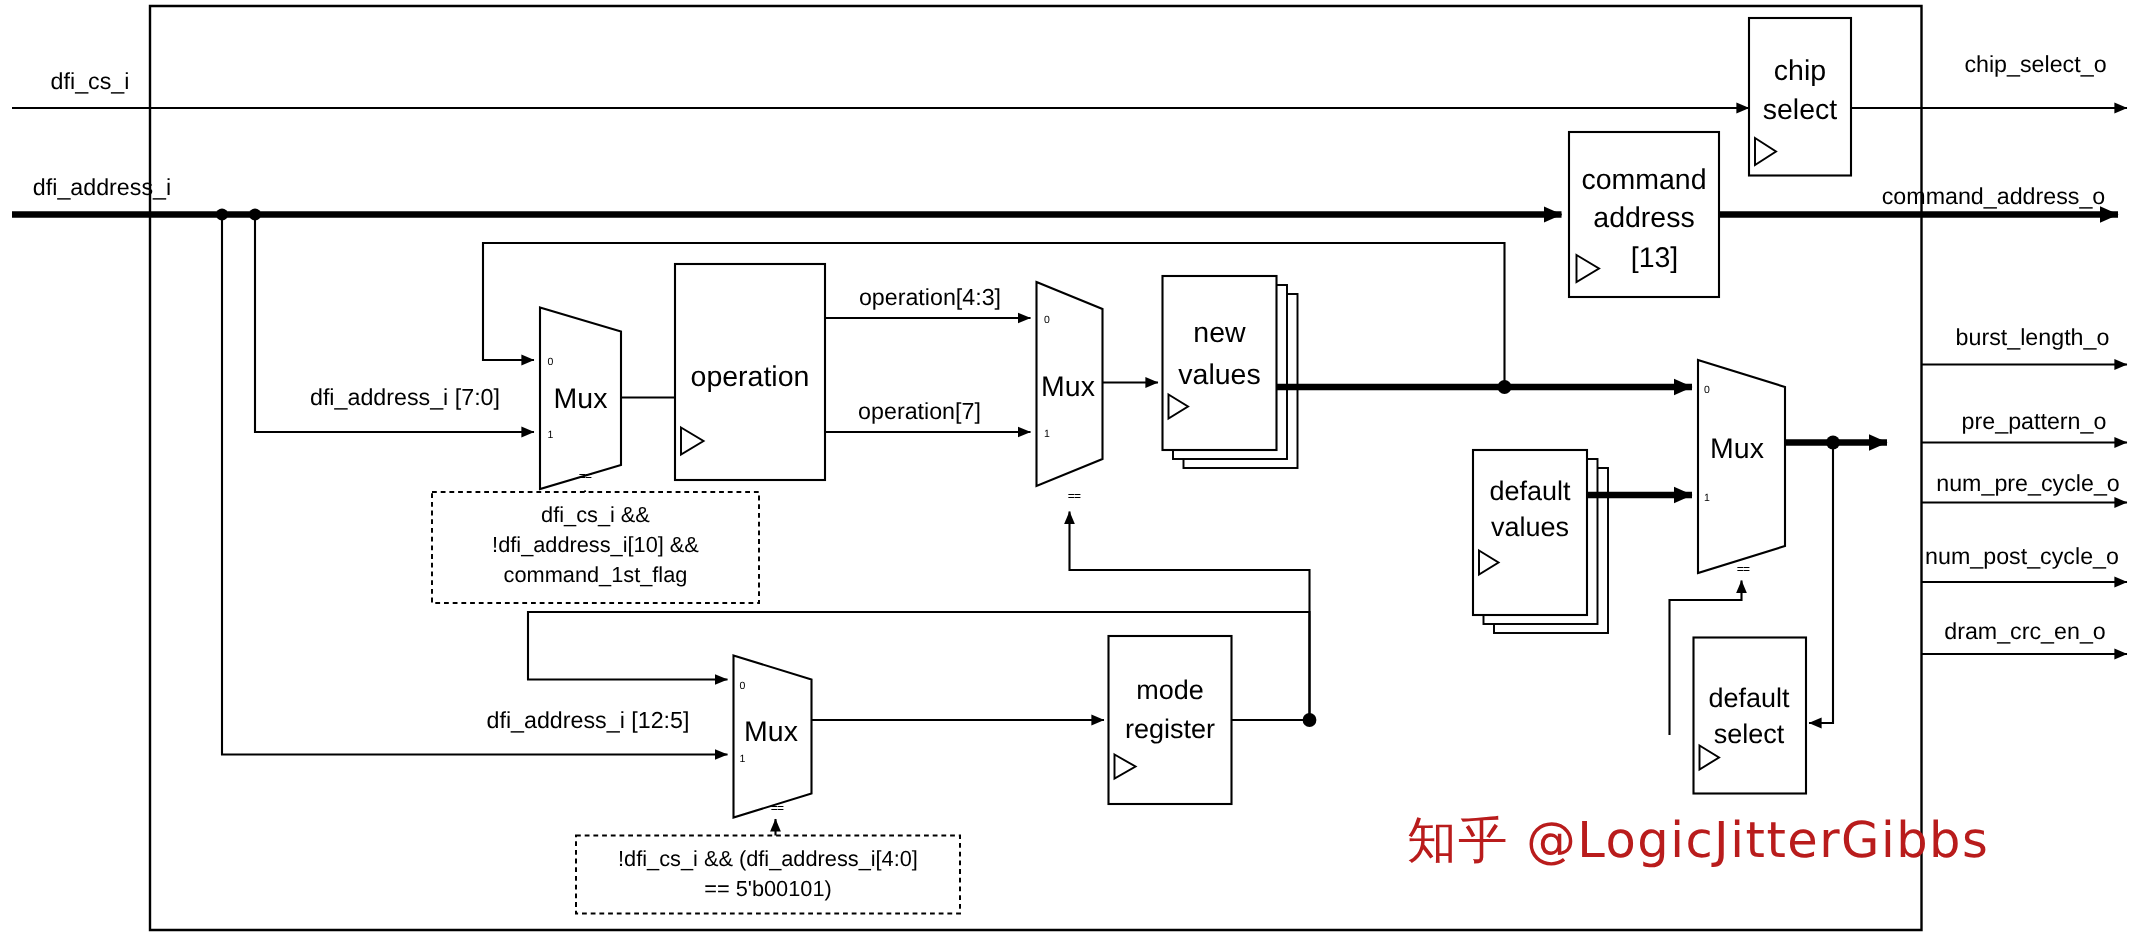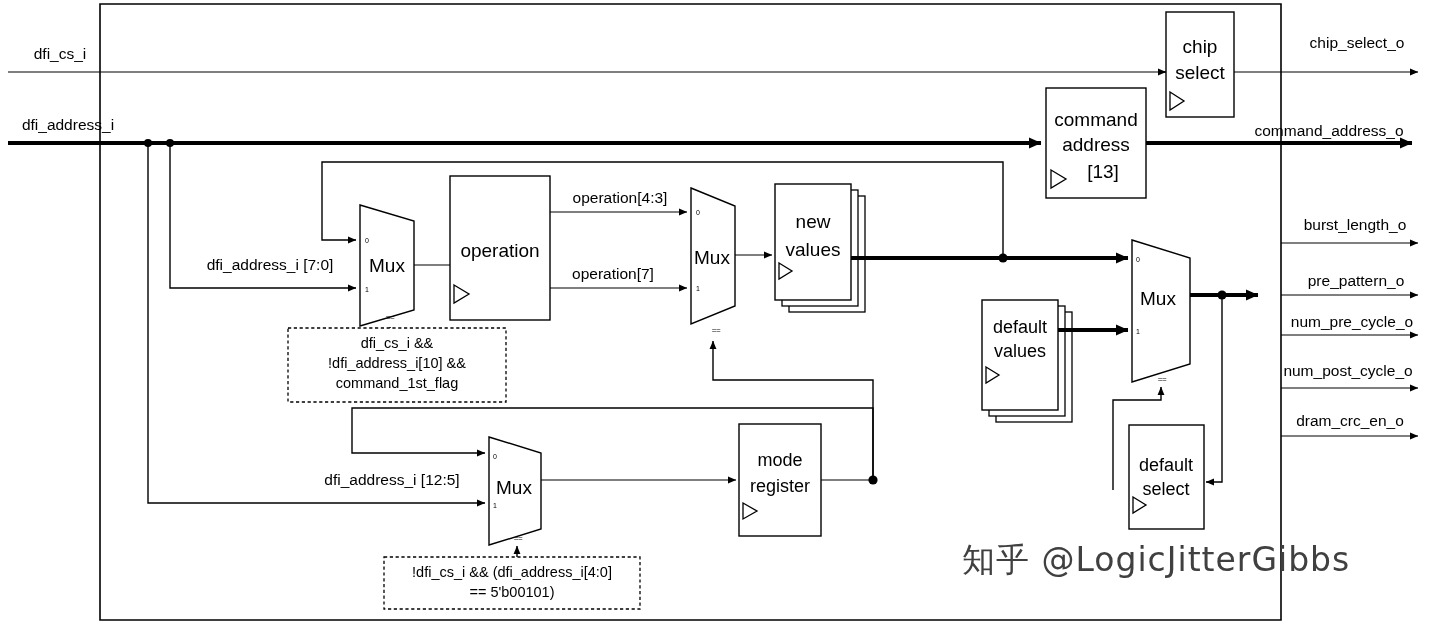--- a/index.html
+++ b/index.html
@@ -34,26 +34,25 @@
   .t-blk{font-size:19px;}
   .t-blk-sm{font-size:18px;}
   .t-cond{font-size:14.5px;}
   .t-selidx{font-size:7px;}
   .t-seleq{font-size:8px;letter-spacing:-0.5px;}
   .mid{text-anchor:middle;}
   .watermark{
     position:absolute;
     left:938px;top:538px;
     font-size:33px;
-    color:#404040;
+    color:#b91c1c;
     letter-spacing:1px;
     white-space:nowrap;
     font-family:"DejaVu Sans", sans-serif;
     user-select:none;
-    margin-left:24px;
   }
 </style>
 </head>
 <body>
 
 <div id="diagram-root">
 
   <svg id="schematic" viewBox="0 0 1430 625">
     <defs>
       <marker id="ah" markerWidth="9" markerHeight="8" refX="8.4" refY="4" orient="auto" markerUnits="userSpaceOnUse">

